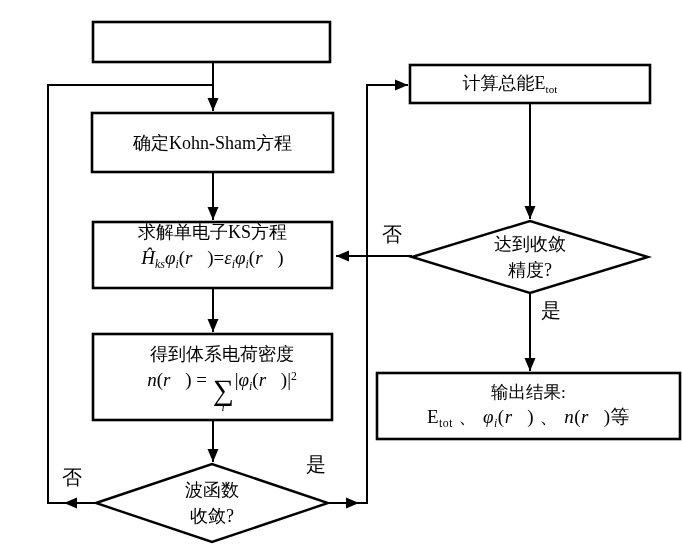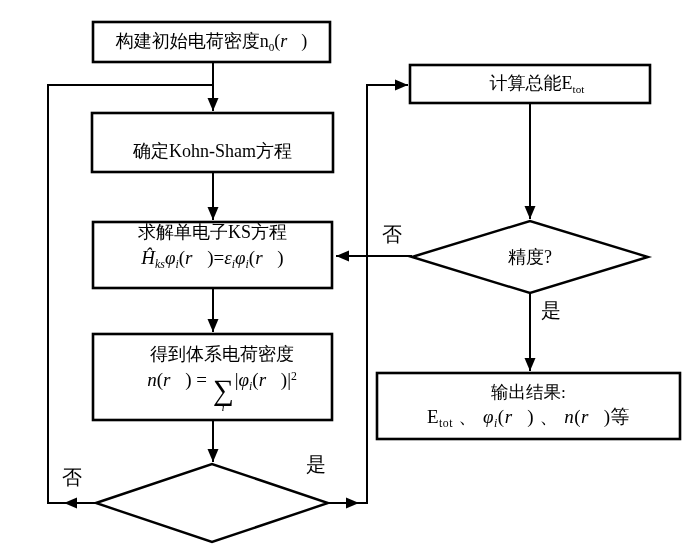--- a/index.html
+++ b/index.html
@@ -58,47 +58,49 @@
       <polyline points="96,503 48,503 48,85 213,85"></polyline>
       <line x1="96" y1="503" x2="64" y2="503" marker-end="url(#arr)"></line>
       <polyline points="328,503 367,503 367,85 408,85" marker-end="url(#arr)"></polyline>
       <line x1="328" y1="503" x2="359" y2="503" marker-end="url(#arr)"></line>
       <line x1="530" y1="103" x2="530" y2="219" marker-end="url(#arr)"></line>
       <line x1="412" y1="256" x2="336" y2="256" marker-end="url(#arr)"></line>
       <line x1="530" y1="293" x2="530" y2="371" marker-end="url(#arr)"></line>
     </g>
   </svg>
 
-  <div class="ntext" style="left:93px;top:22px;width:237px;height:40px">
-    <div class="tline"><span class="seg">构建初始电荷密度n</span><span class="seg-sub">0</span><span class="seg">(</span><span class="seg-it">r⃗</span><span class="seg">)</span></div>
-  </div>
 
-  <div class="ntext" style="left:92px;top:122px;width:241px;height:59px">
+  <div class="ntext" style="left:92px;top:114px;width:241px;height:59px">
     <div class="tline"><span class="seg">确定Kohn-Sham方程</span></div>
   </div>
 
   <div class="ntext" style="left:93px;top:222px;width:239px;height:50px">
     <div class="tline"><span class="seg">求解单电子KS方程</span></div>
     <div class="tline mathline"><span class="seg-it">Ĥ</span><span class="seg-itsub">ks</span><span class="seg-it">φ</span><span class="seg-itsub">i</span><span class="seg">(</span><span class="seg-it">r⃗</span><span class="seg">)=</span><span class="seg-it">ε</span><span class="seg-itsub">i</span><span class="seg-it">φ</span><span class="seg-itsub">i</span><span class="seg">(</span><span class="seg-it">r⃗</span><span class="seg">)</span></div>
   </div>
 
   <div class="ntext" style="left:93px;top:334px;width:258px;height:86px">
     <div class="tline"><span class="seg">得到体系电荷密度</span></div>
     <div class="tline mathline"><span class="seg-it">n</span><span class="seg">(</span><span class="seg-it">r⃗</span><span class="seg">) = </span><span class="seg-sum">
           <span class="sum-op">∑</span>
           <span class="sum-under">i</span>
         </span><span class="seg">|</span><span class="seg-it">φ</span><span class="seg-itsub">i</span><span class="seg">(</span><span class="seg-it">r⃗</span><span class="seg">)|</span><span class="seg-sup">2</span></div>
   </div>
 
+  <div class="ntext" style="left:96px;top:464px;width:232px;height:78px;line-height:1.45">
+    <div class="tline"><span class="seg">波函数</span></div>
+    <div class="tline"><span class="seg">收敛?</span></div>
+  </div>
 
-  <div class="ntext" style="left:417px;top:65px;width:240px;height:38px">
+  <div class="ntext" style="left:390px;top:65px;width:240px;height:38px">
     <div class="tline"><span class="seg">计算总能E</span><span class="seg-sub">tot</span></div>
   </div>
 
   <div class="ntext" style="left:412px;top:221px;width:236px;height:72px;line-height:1.45">
+    <div class="tline"><span class="seg">达到收敛</span></div>
     <div class="tline"><span class="seg">精度?</span></div>
   </div>
 
   <div class="ntext" style="left:377px;top:373px;width:303px;height:66px;font-size:17.5px">
     <div class="tline"><span class="seg">输出结果:</span></div>
     <div class="tline mathline out-l2"><span class="seg">E</span><span class="seg-sub">tot</span><span class="seg"> 、 </span><span class="seg-it">φ</span><span class="seg-itsub">i</span><span class="seg">(</span><span class="seg-it">r⃗</span><span class="seg">)</span><span class="seg"> 、 </span><span class="seg-it">n</span><span class="seg">(</span><span class="seg-it">r⃗</span><span class="seg">)等</span></div>
   </div>
 
   <div class="elabel" style="left:62px;top:467px">否</div>
   <div class="elabel" style="left:306px;top:454px">是</div>

